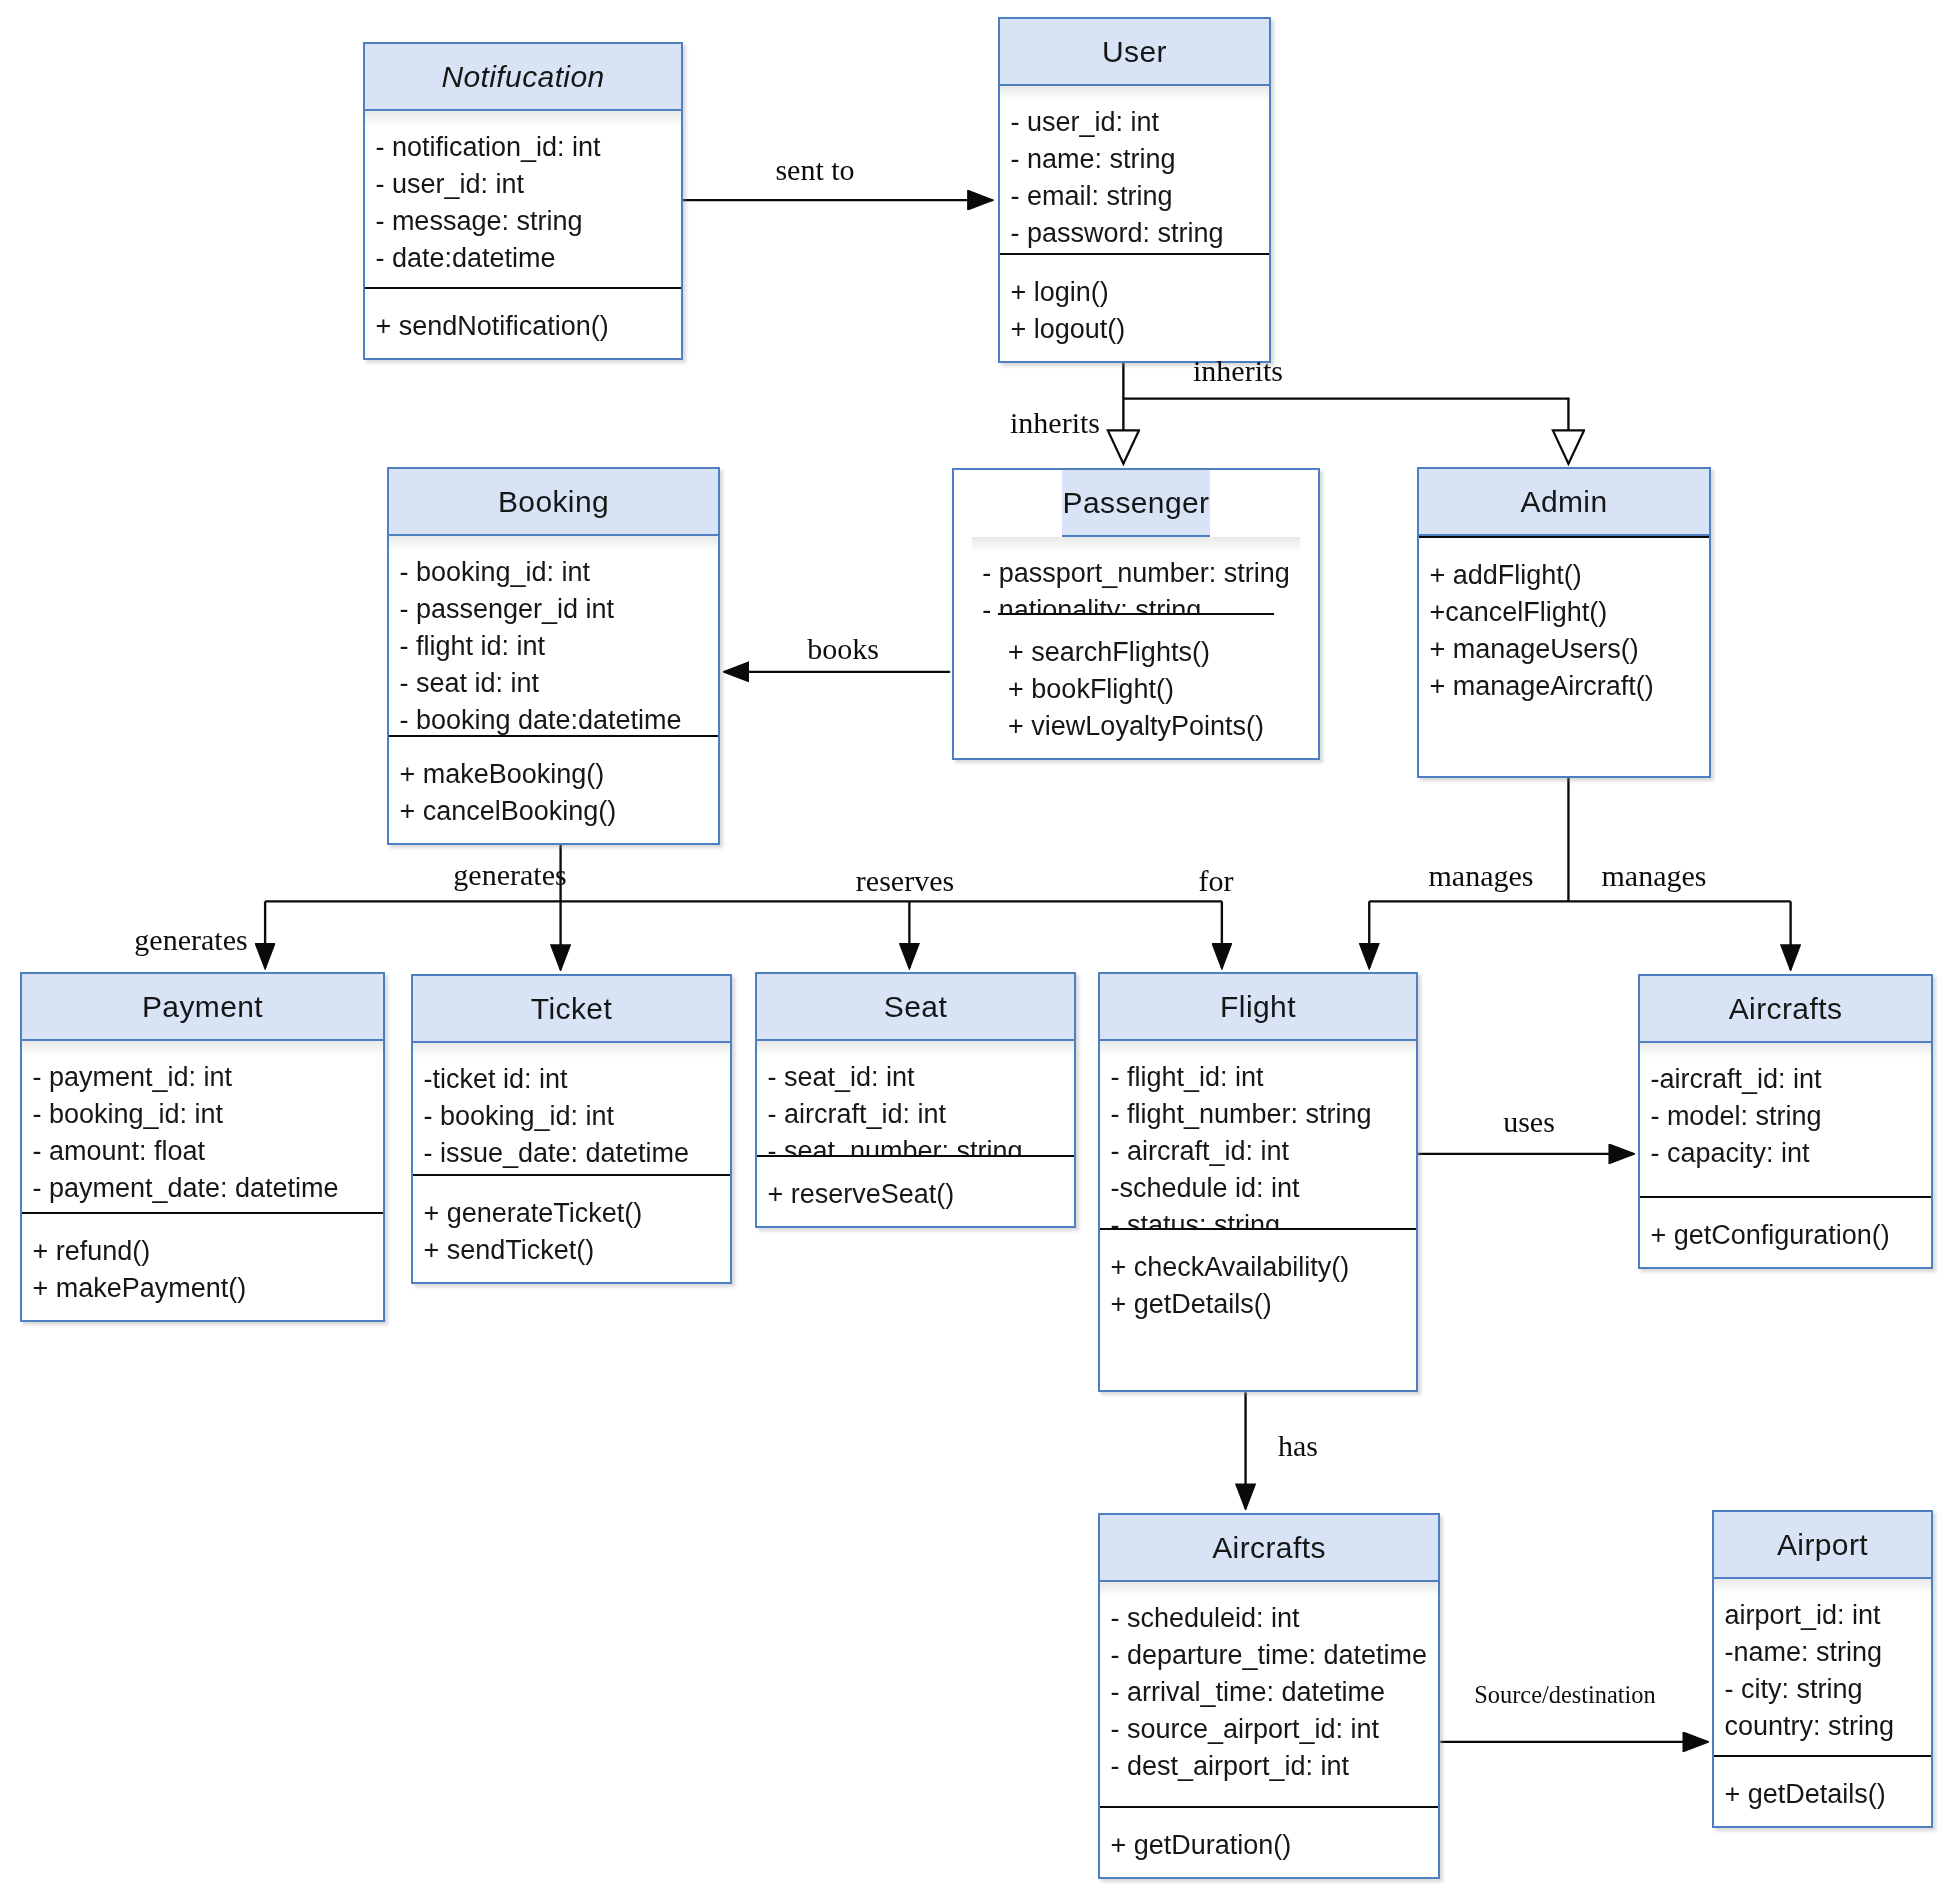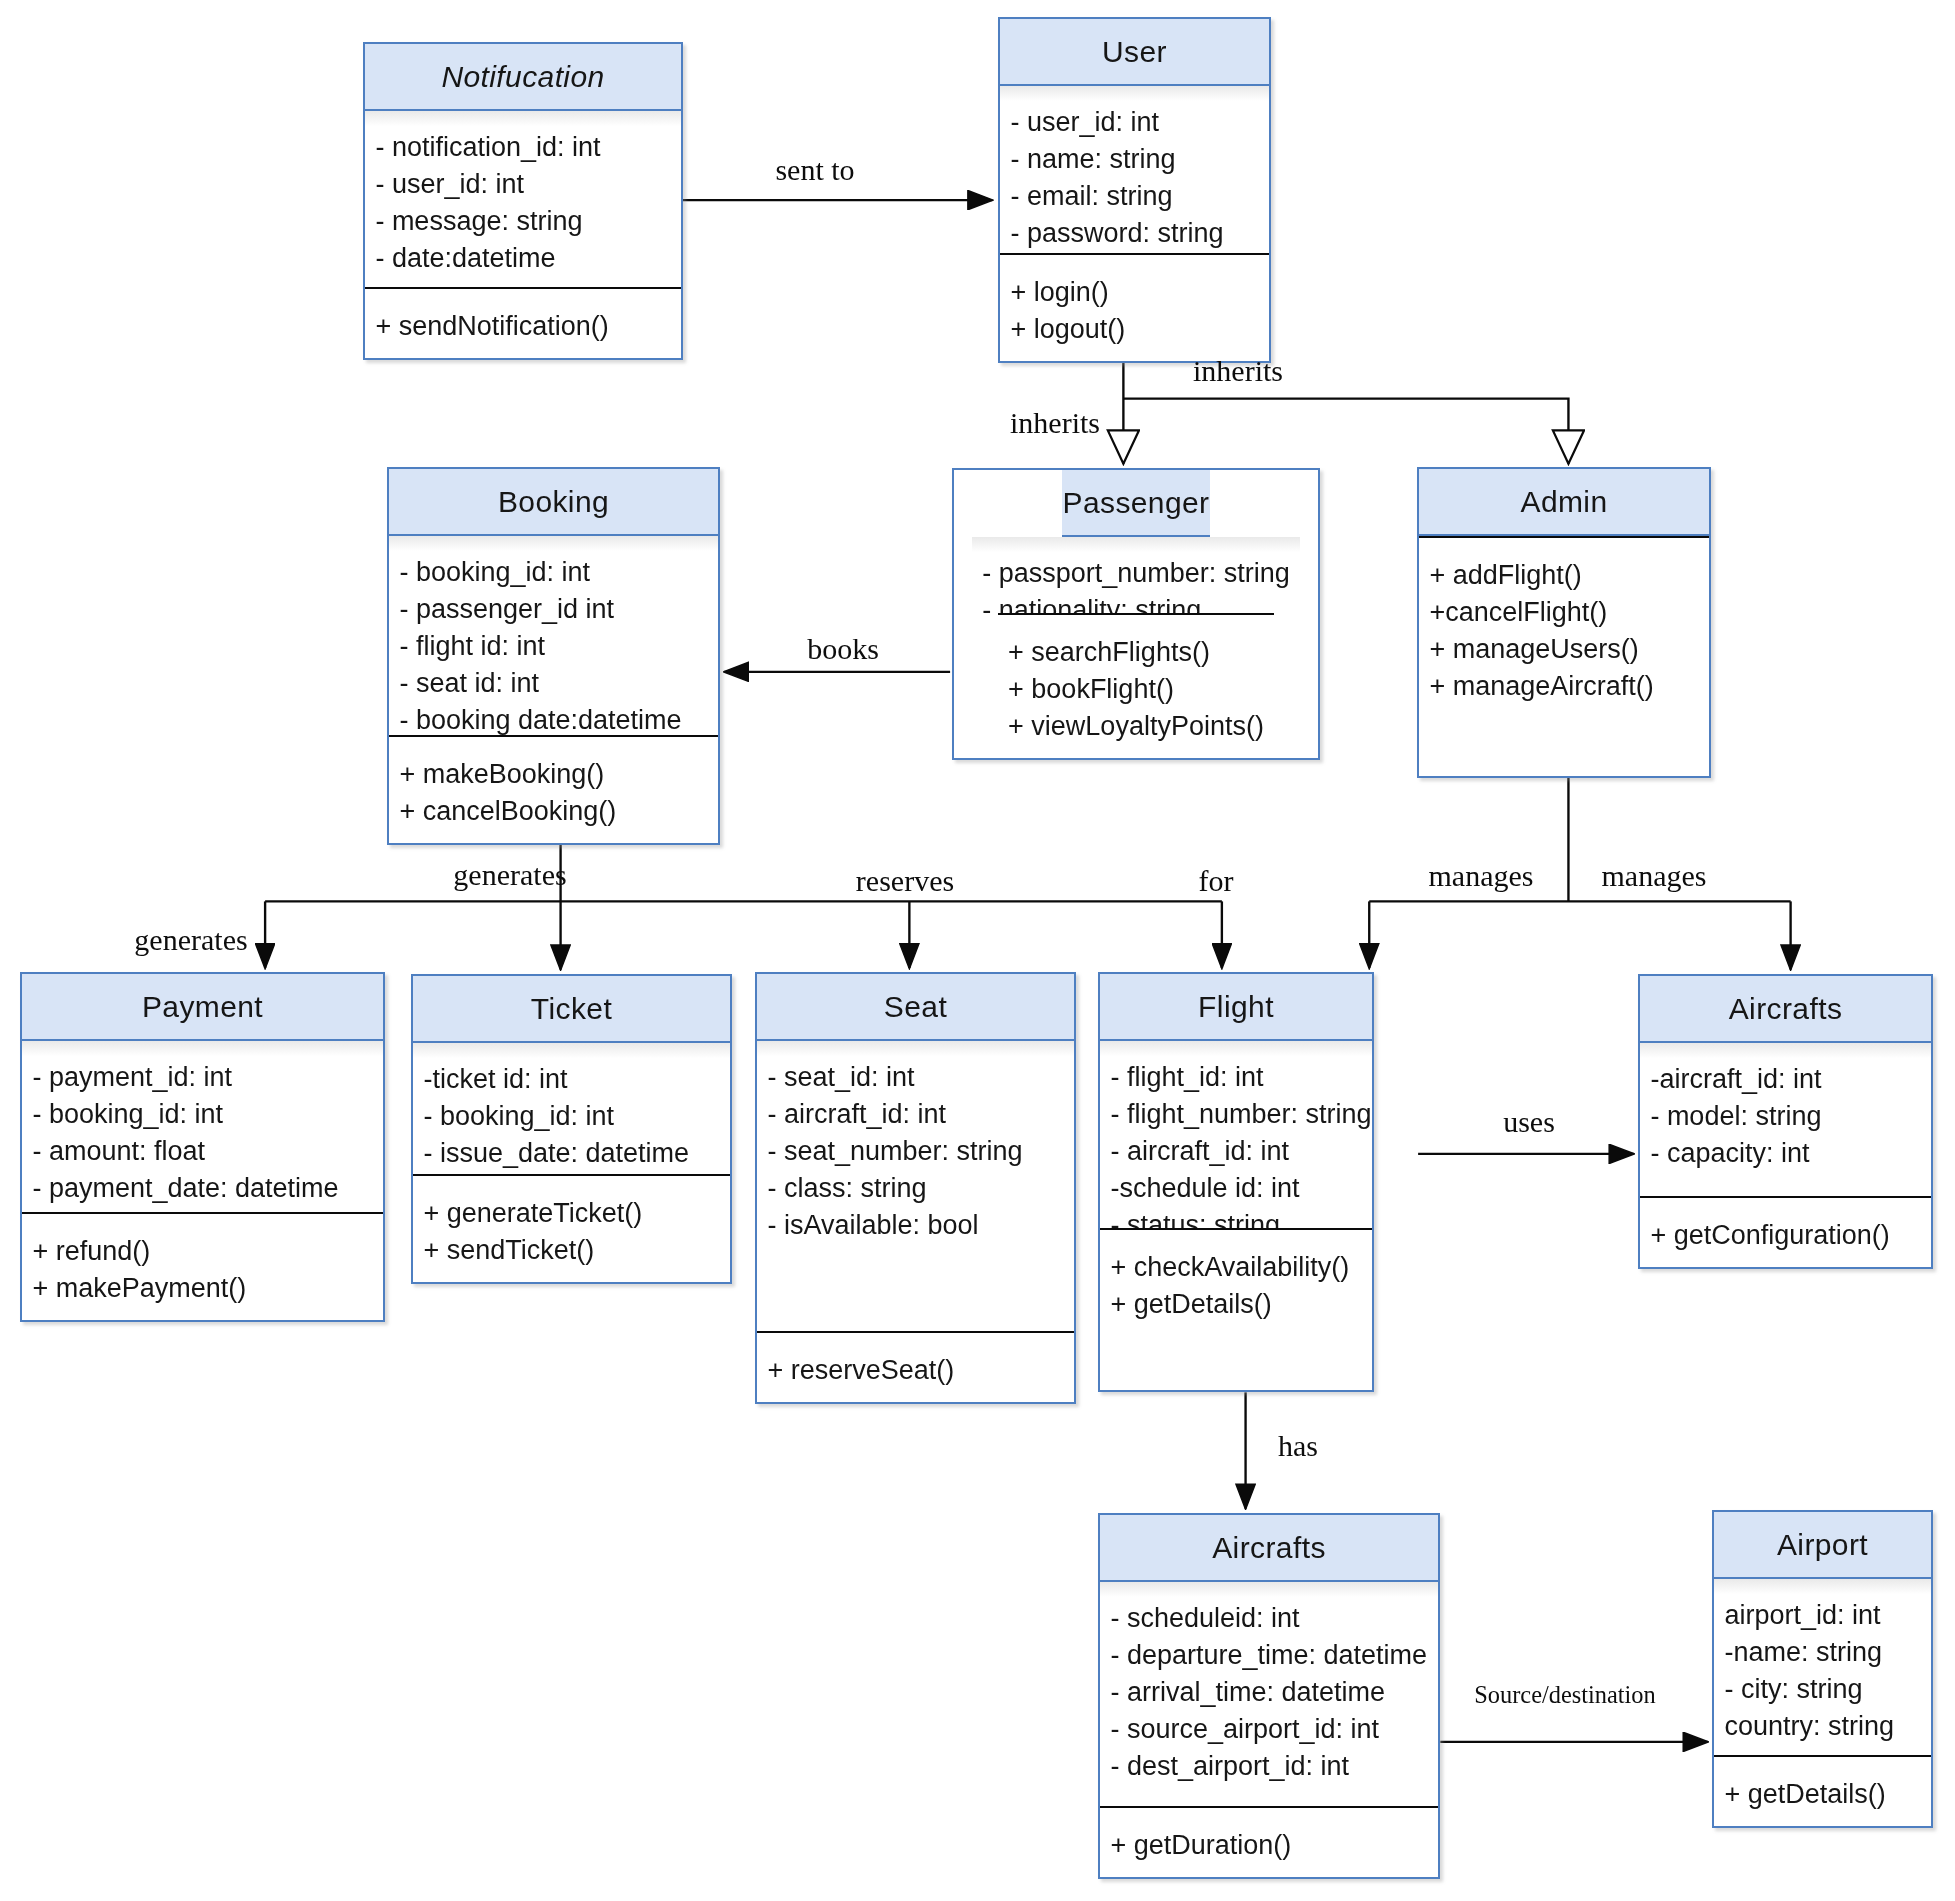--- a/index.html
+++ b/index.html
@@ -28,22 +28,22 @@
   }
   .line{font-size:27px;line-height:37px;white-space:nowrap;}
   
   #box-notification{left:363px;top:42px;width:320px;height:318px;}
   #box-user{left:998px;top:17px;width:273px;height:346px;}
   #box-booking{left:387px;top:467px;width:333px;height:378px;}
   #box-passenger{left:952px;top:468px;width:368px;height:292px;align-items:center;}
   #box-admin{left:1417px;top:467px;width:294px;height:311px;}
   #box-payment{left:20px;top:972px;width:365px;height:350px;}
   #box-ticket{left:411px;top:974px;width:321px;height:310px;}
-  #box-seat{left:755px;top:972px;width:321px;height:432px;}
-  #box-flight{left:1098px;top:972px;width:276px;height:420px;}
+  #box-seat{left:755px;top:972px;width:321px;height:256px;}
+  #box-flight{left:1098px;top:972px;width:320px;height:420px;}
   #box-flight .methods{padding-bottom:67px;}
   #box-aircrafts-right{left:1638px;top:974px;width:295px;height:295px;}
   #box-aircrafts-schedule{left:1098px;top:1513px;width:342px;height:366px;}
   #box-airport{left:1712px;top:1510px;width:221px;height:318px;}
   
   .edge-label{
     position:absolute;font-size:30px;white-space:nowrap;
     transform:translateX(-50%);color:#0d0d0d;font-family:Liberation Serif, serif;
   }
   .edge-label.serif{font-family:"Liberation Serif","DejaVu Serif",serif;font-size:24.4px;}

